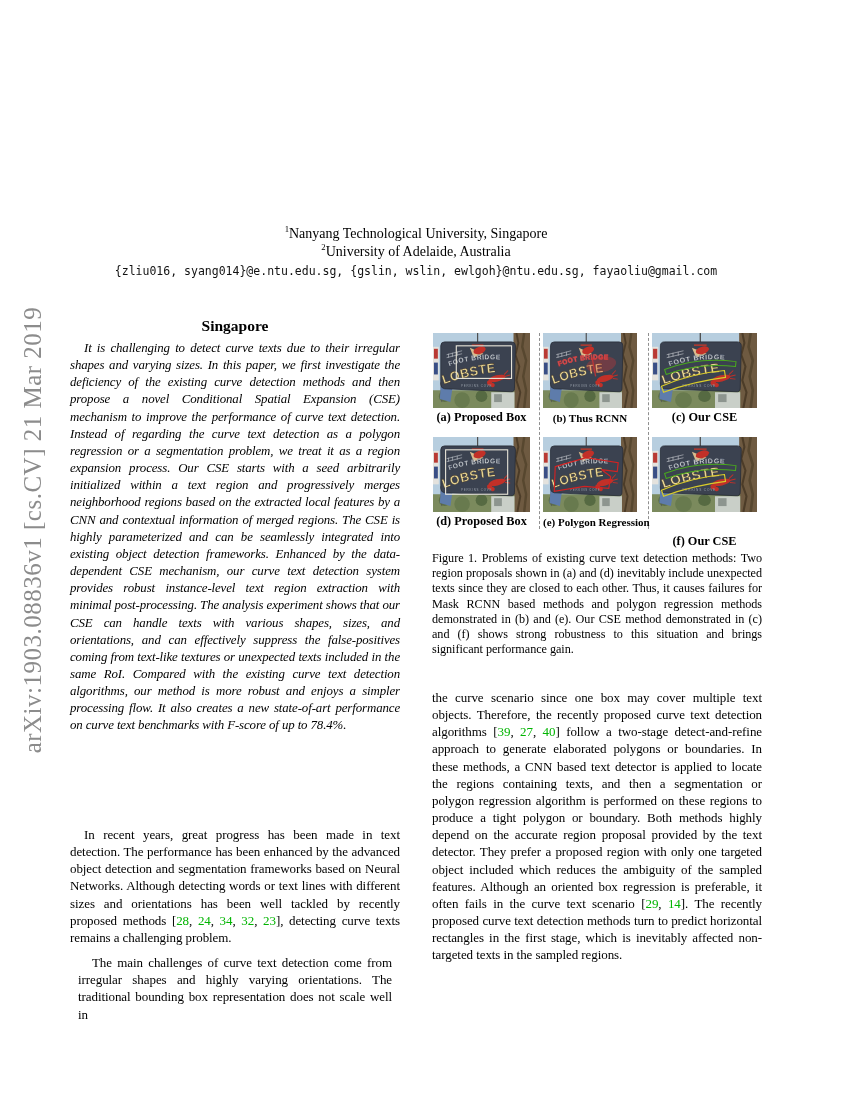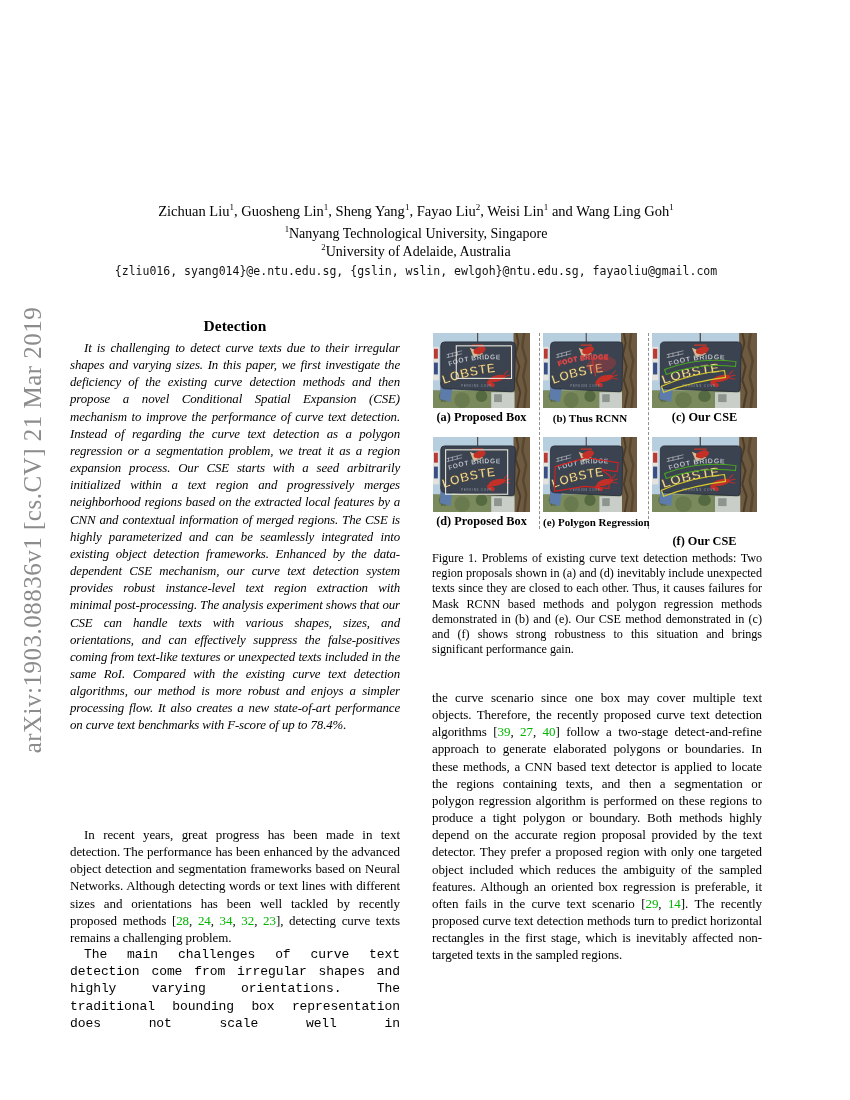--- a/index.html
+++ b/index.html
@@ -51,35 +51,34 @@
   .rc-body{left:0;top:689px;width:330px;}
 </style>
 </head>
 <body>
 
 <div id="page">
 
   <div class="arxiv-banner">arXiv:1903.08836v1  [cs.CV]  21 Mar 2019</div>
 
 
-  <div class="abs authors">Zichuan Liu<sup>1</sup>, Guosheng Lin<sup>1</sup>, Sheng Yang<sup>1</sup>, Fayao Liu<sup>2</sup>, Weisi Lin<sup>1</sup> and Wang Ling Goh<sup>1</sup></div>
 
   <div class="abs affil affil1"><sup>1</sup>Nanyang Technological University, Singapore</div>
   <div class="abs affil affil2"><sup>2</sup>University of Adelaide, Australia</div>
 
   <div class="abs emails">{zliu016, syang014}@e.ntu.edu.sg, {gslin, wslin, ewlgoh}@ntu.edu.sg, fayaoliu@gmail.com</div>
 
   <div class="abs col-left">
-    <div class="abs sec-head abstract-head">Detection</div>
+    <div class="abs sec-head abstract-head">Singapore</div>
     <div class="abs abstract-body">
       <span class="indent"></span><span>It is challenging to detect curve texts due to their irregular shapes and varying sizes. In this paper, we first investigate the deficiency of the existing curve detection methods and then propose a novel Conditional Spatial Expansion (CSE) mechanism to improve the performance of curve text detection. Instead of regarding the curve text detection as a polygon regression or a segmentation problem, we treat it as a region expansion process. Our CSE starts with a seed arbitrarily initialized within a text region and progressively merges neighborhood regions based on the extracted local features by a CNN and contextual information of merged regions. The CSE is highly parameterized and can be seamlessly integrated into existing object detection frameworks. Enhanced by the data-dependent CSE mechanism, our curve text detection system provides robust instance-level text region extraction with minimal post-processing. The analysis experiment shows that our CSE can handle texts with various shapes, sizes, and orientations, and can effectively suppress the false-positives coming from text-like textures or unexpected texts included in the same RoI. Compared with the existing curve text detection algorithms, our method is more robust and enjoys a simpler processing flow. It also creates a new state-of-art performance on curve text benchmarks with F-score of up to 78.4%.</span>
     </div>
     <div class="abs intro-body">
       <p class="body-par indent" style="margin:0;">In recent years, great progress has been made in text detection. The performance has been enhanced by the advanced object detection and segmentation frameworks based on Neural Networks. Although detecting words or text lines with different sizes and orientations has been well tackled by recently proposed methods [<span class="cite">28</span>, <span class="cite">24</span>, <span class="cite">34</span>, <span class="cite">32</span>, <span class="cite">23</span>], detecting curve texts remains a challenging problem.</p>
-      <p class="body-par indent cont" style="margin:0;font-family:Liberation Mono, monospace;">The main challenges of curve text detection come from irregular shapes and highly varying orientations. The traditional bounding box representation does not scale well in</p>
+      <p class="body-par indent cont" style="margin:8px;">The main challenges of curve text detection come from irregular shapes and highly varying orientations. The traditional bounding box representation does not scale well in</p>
     </div>
   </div>
 
   <div class="abs col-right">
 
     <div class="abs figure-block">
       <div class="fig-divider" style="left:106px;"></div>
       <div class="fig-divider" style="left:215px;"></div>
 
       <div class="fig-img" style="left:0;top:0;width:97px;">

